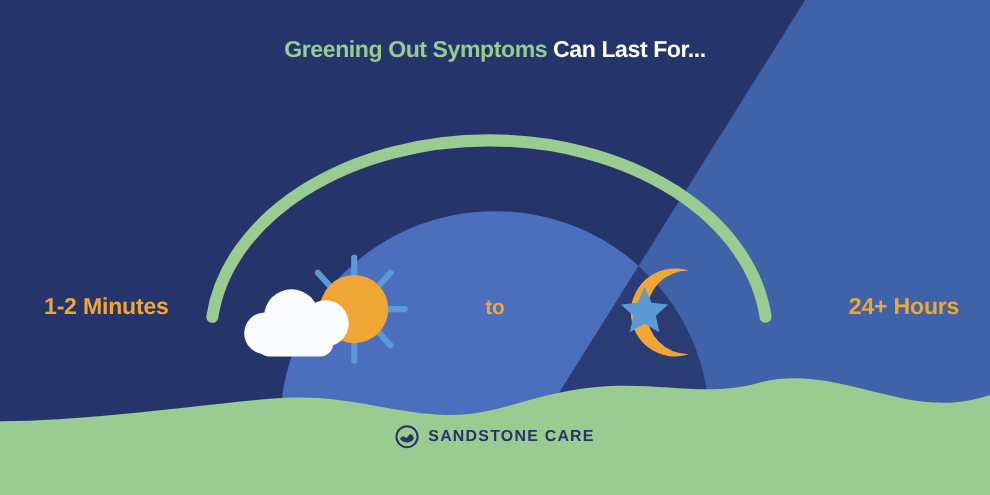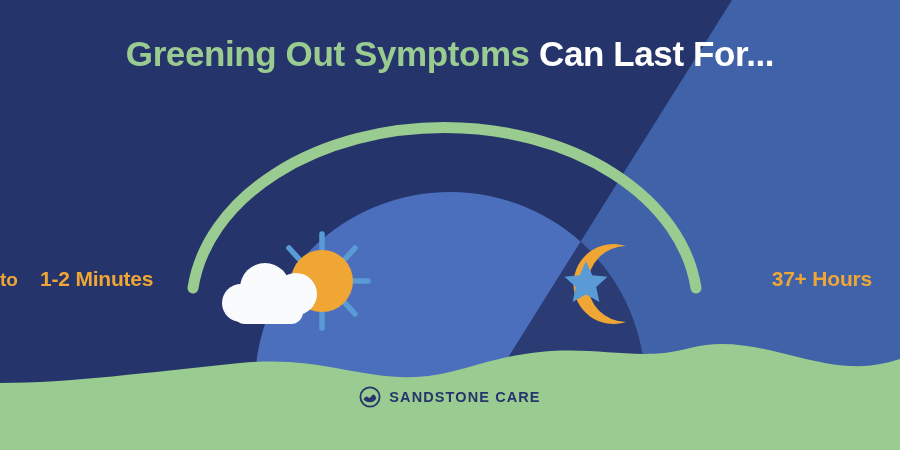--- a/index.html
+++ b/index.html
@@ -21,21 +21,21 @@
     left: 0;
     width: 900px;
     height: 450px;
   }
   #title {
     position: absolute;
     top: 34px;
     left: 0;
     width: 900px;
     text-align: center;
-    font-size: 35px;
+    font-size: 21px;
     font-weight: bold;
     letter-spacing: -0.4px;
     z-index: 40;
     white-space: nowrap;
   }
   #title .green { color: #9ACB90; }
   #title .white { color: #FFFFFF; }
 
   .range-label {
     position: absolute;
@@ -45,20 +45,21 @@
     letter-spacing: -0.2px;
     z-index: 40;
     white-space: nowrap;
   }
   #label-left  { left: 40px;  top: 267px; }
   #label-right { right: 28px; top: 267px; }
   #label-mid {
     position: absolute;
     left: 0;
     width: 900px;
+    text-align: center;
     top: 269px;
     color: #EFA635;
     font-size: 19px;
     font-weight: bold;
     z-index: 40;
   }
 
   #logo {
     position: absolute;
     left: 0;
@@ -156,21 +157,21 @@
   </svg>
 
   <div id="title">
     <span class="green">Greening Out Symptoms</span><span class="white"> Can Last For...</span>
   </div>
 
   <div class="range-label" id="label-left">1-2 Minutes</div>
 
   <div id="label-mid">to</div>
 
-  <div class="range-label" id="label-right">37+ Hours</div>
+  <div class="range-label" id="label-right">24+ Hours</div>
 
   <div id="logo">
     <svg width="22" height="22" viewBox="0 0 22 22" xmlns="http://www.w3.org/2000/svg">
       <circle cx="11" cy="11" r="9.6" fill="none" stroke="#25356B" stroke-width="1.8"></circle>
       <path d="M4.6,13.2 C6.3,10.4 7.6,9.9 9.2,11.4 C10.6,12.7 11.4,11.2 13.1,9.2
                C14.6,7.4 16.2,9.3 17.4,12.3 C16.1,14.8 13.8,16.2 11,16.2
                C8.1,16.2 5.9,15 4.6,13.2 Z" fill="#25356B"></path>
     </svg>
     <span id="logo-text">SANDSTONE CARE</span>
   </div>

